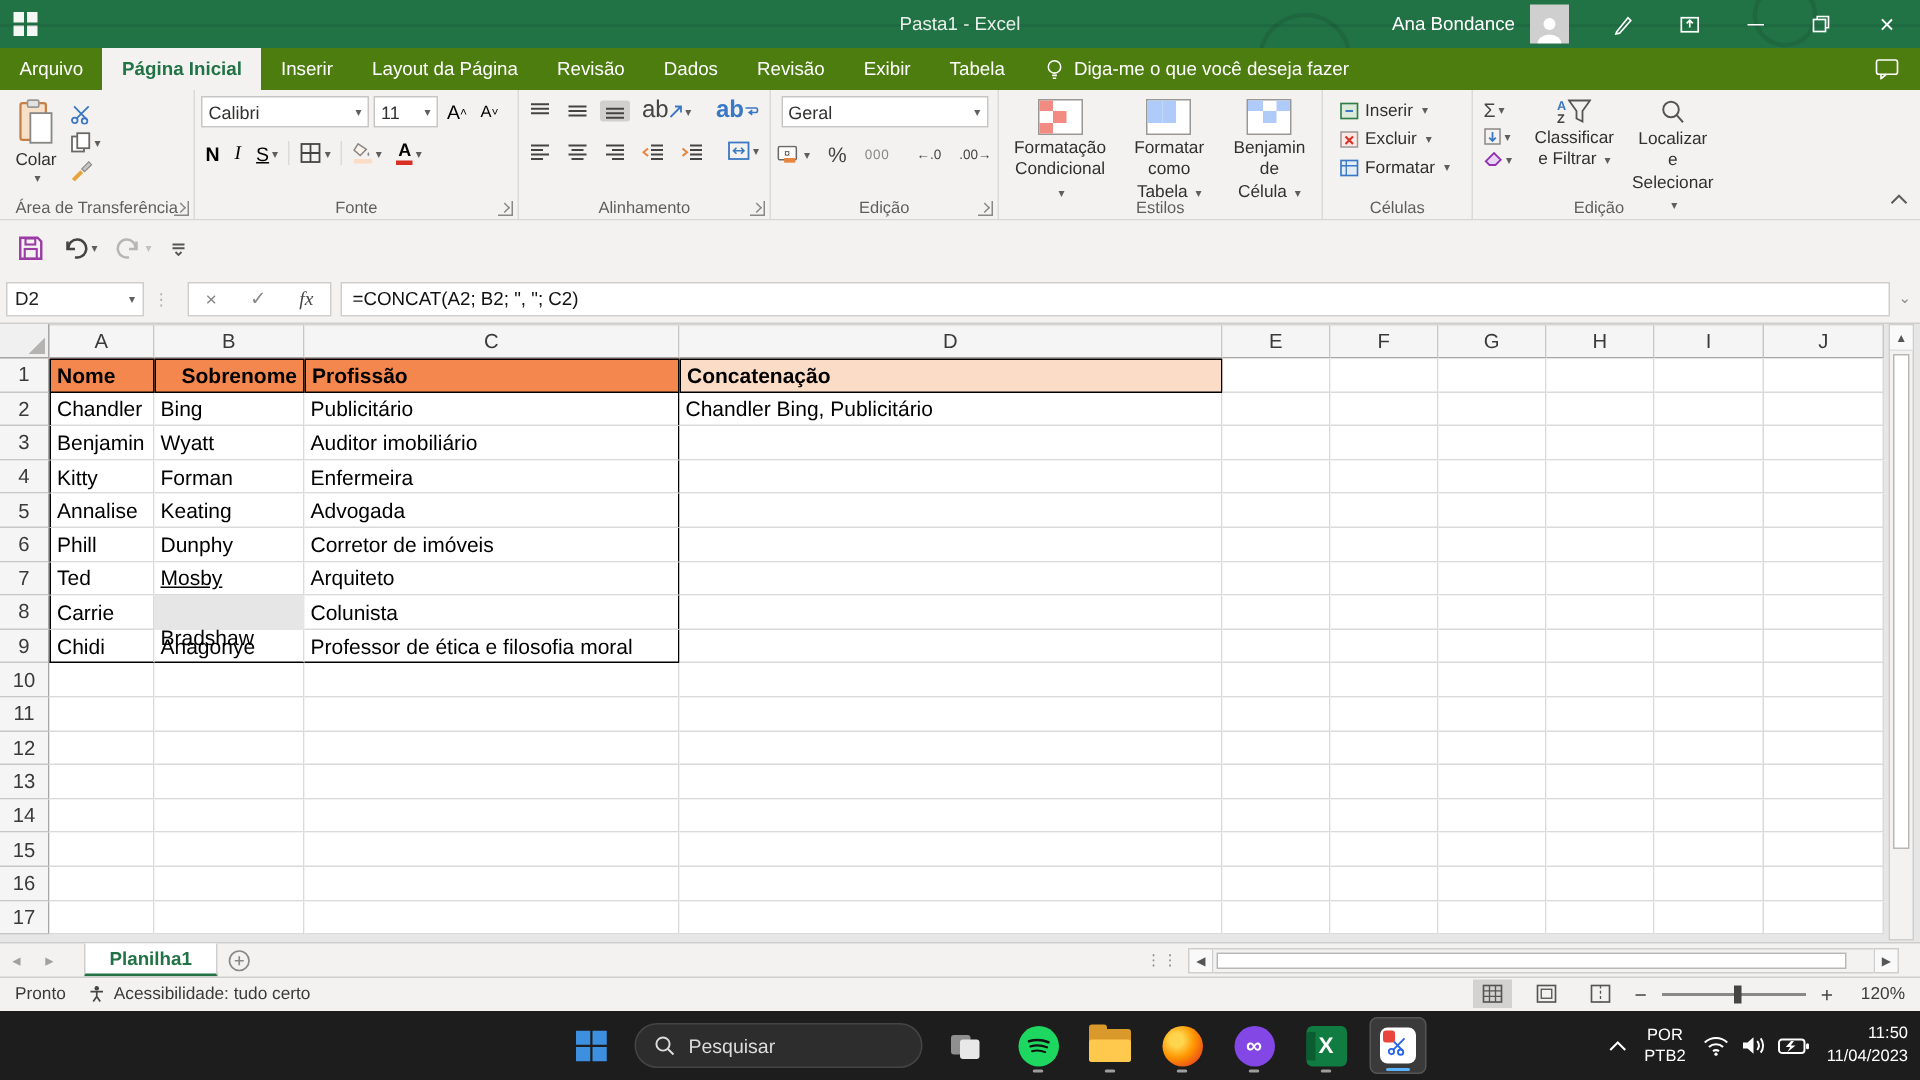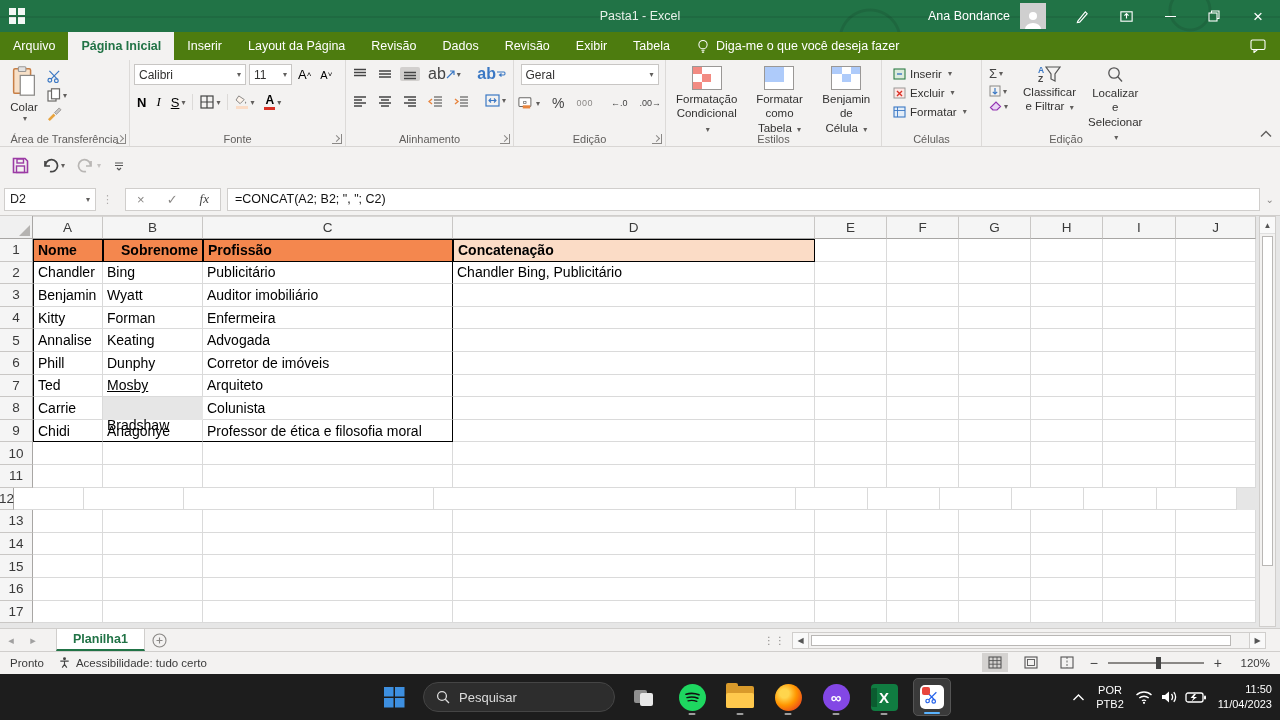--- a/index.html
+++ b/index.html
@@ -804,21 +804,21 @@
         <div class="cell" style="width: 250px;"></div>
         <div class="cell" style="width: 362px;"></div>
         <div class="cell" style="width: 72px;"></div>
         <div class="cell" style="width: 72px;"></div>
         <div class="cell" style="width: 72px;"></div>
         <div class="cell" style="width: 72px;"></div>
         <div class="cell" style="width: 73px;"></div>
         <div class="cell" style="width: 80px;"></div>
       </div>
       <div class="grow">
-        <div class="rowh" style="width: 14px; text-align: center;">12</div>
+        <div class="rowh" style="width: 33px; text-align: center;">12</div>
         <div class="cell" style="width: 70px;"></div>
         <div class="cell" style="width: 100px;"></div>
         <div class="cell" style="width: 250px;"></div>
         <div class="cell" style="width: 362px;"></div>
         <div class="cell" style="width: 72px;"></div>
         <div class="cell" style="width: 72px;"></div>
         <div class="cell" style="width: 72px;"></div>
         <div class="cell" style="width: 72px;"></div>
         <div class="cell" style="width: 73px;"></div>
         <div class="cell" style="width: 80px;"></div>

